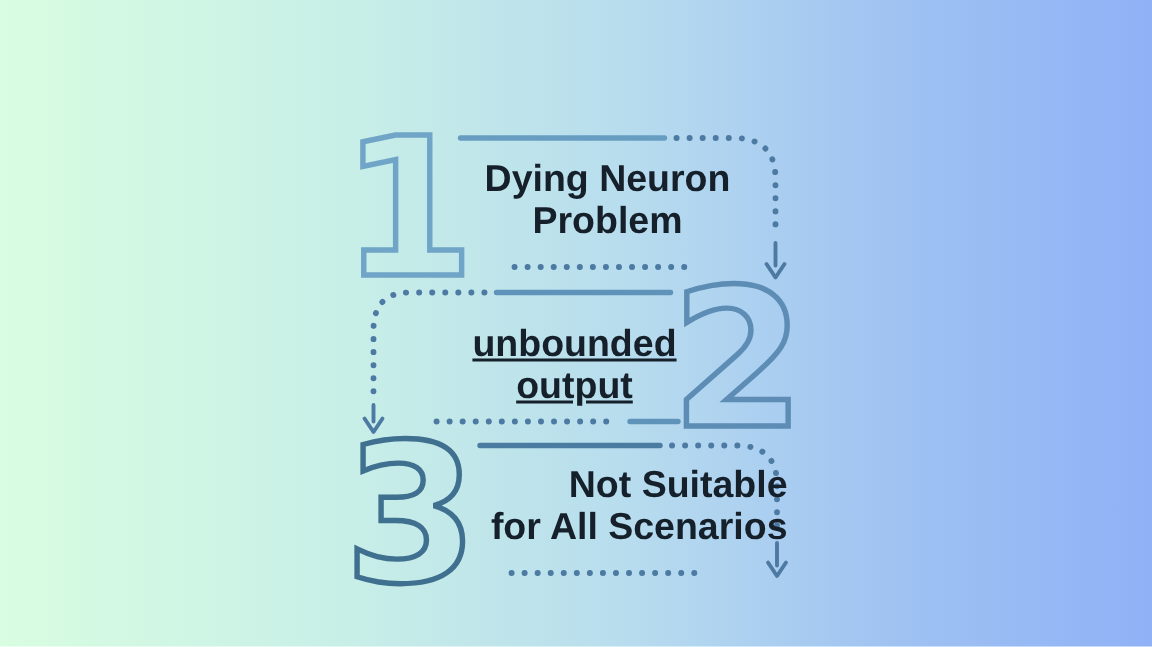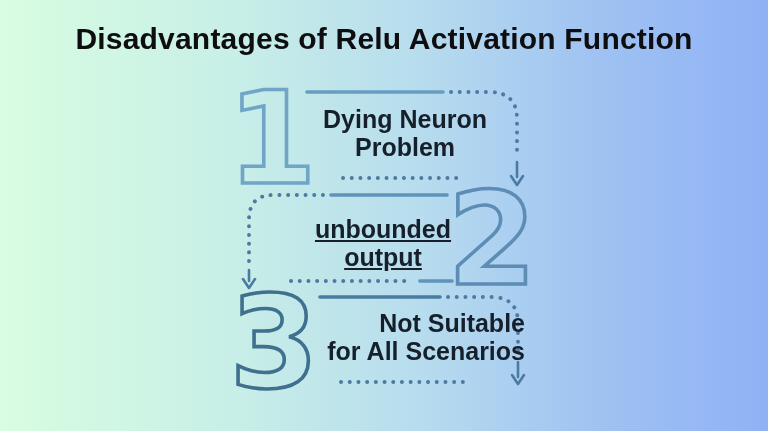--- a/index.html
+++ b/index.html
@@ -37,21 +37,20 @@
   }
   .label-1{left:280px;top:105px;width:250px;}
   .label-2{left:268px;top:215px;width:230px;text-decoration:underline;}
   .label-3{left:273px;top:309px;width:252px;text-align:right;}
 </style>
 </head>
 <body>
 
 <div class="canvas">
 
-  <div class="title">Disadvantages of Relu Activation Function</div>
 
   <svg class="diagram-svg" viewBox="0 0 768 431">
 
     <g>
       <text class="digit" x="272" y="183" stroke="#71a5c8">1</text>
       <path class="solid-line" d="M307 92 H443" stroke="#689dc2"></path>
       <path class="dot-line" d="M451 92 H489 Q517 92 517 119 V157" stroke="#4d7aa2"></path>
       <path class="arrow" d="M517 162 V177 M511 176 L517 185 L523 176" stroke="#4d7aa2"></path>
       <path class="dot-line" d="M343 178 H464" stroke="#4d7aa2"></path>
     </g>

